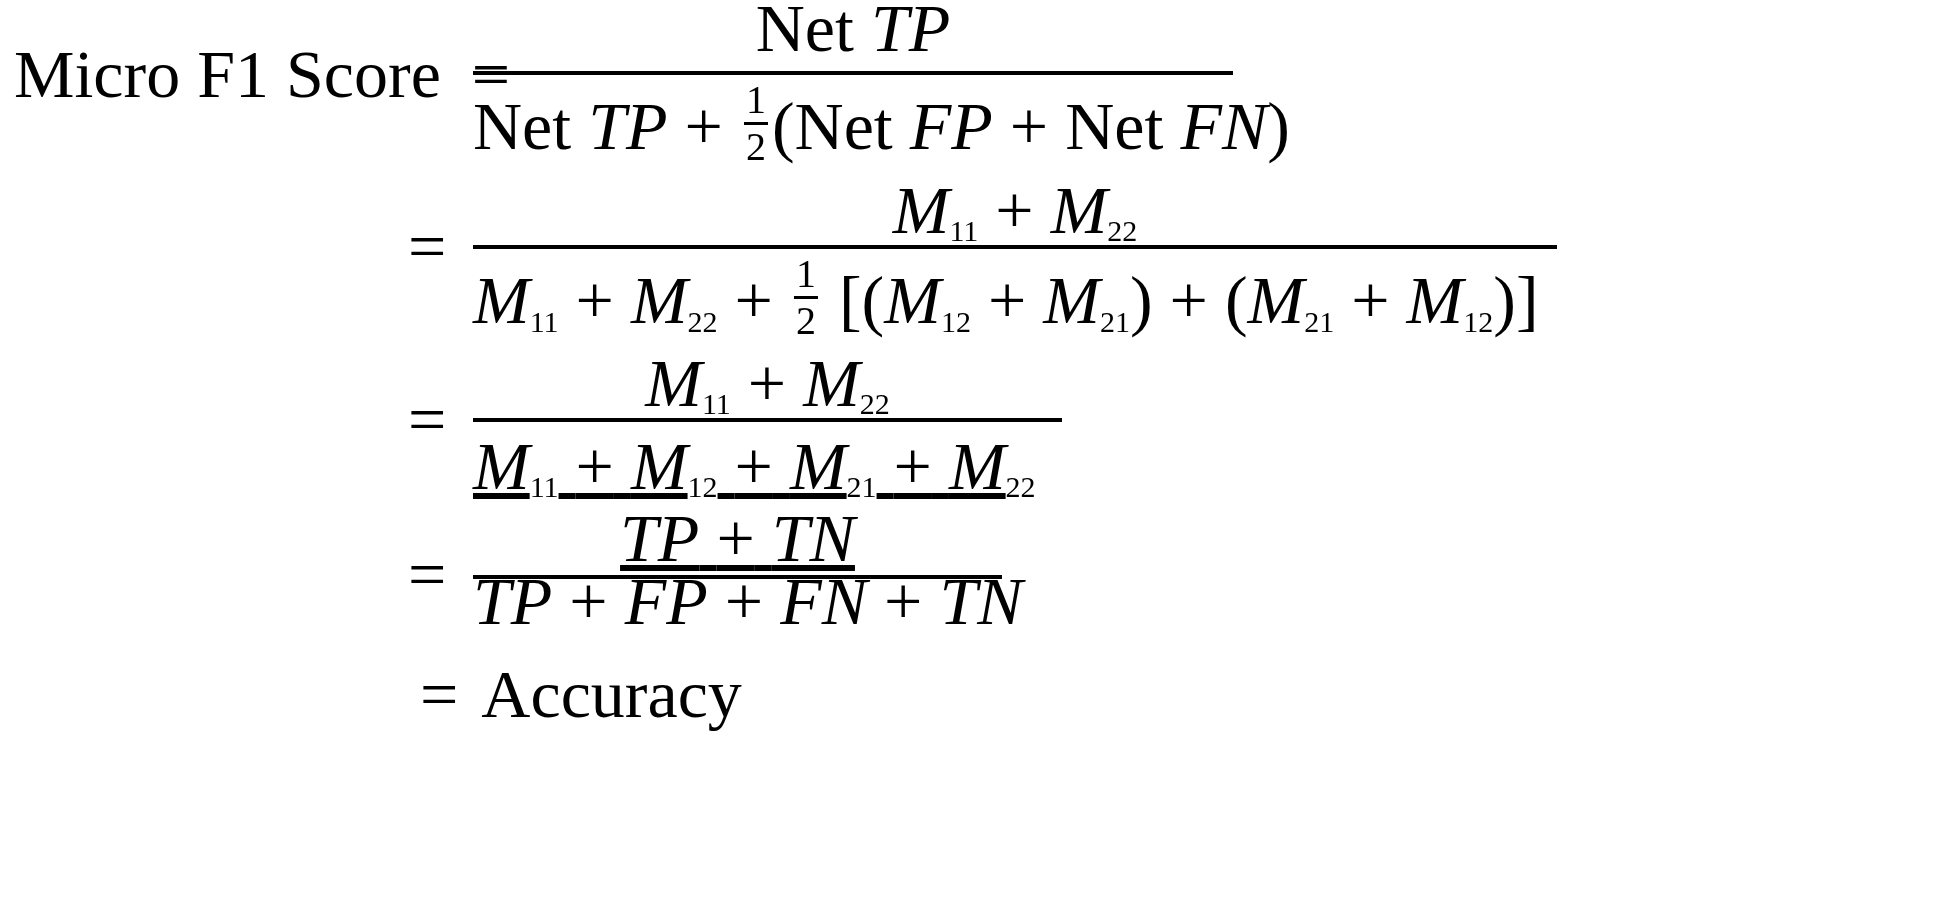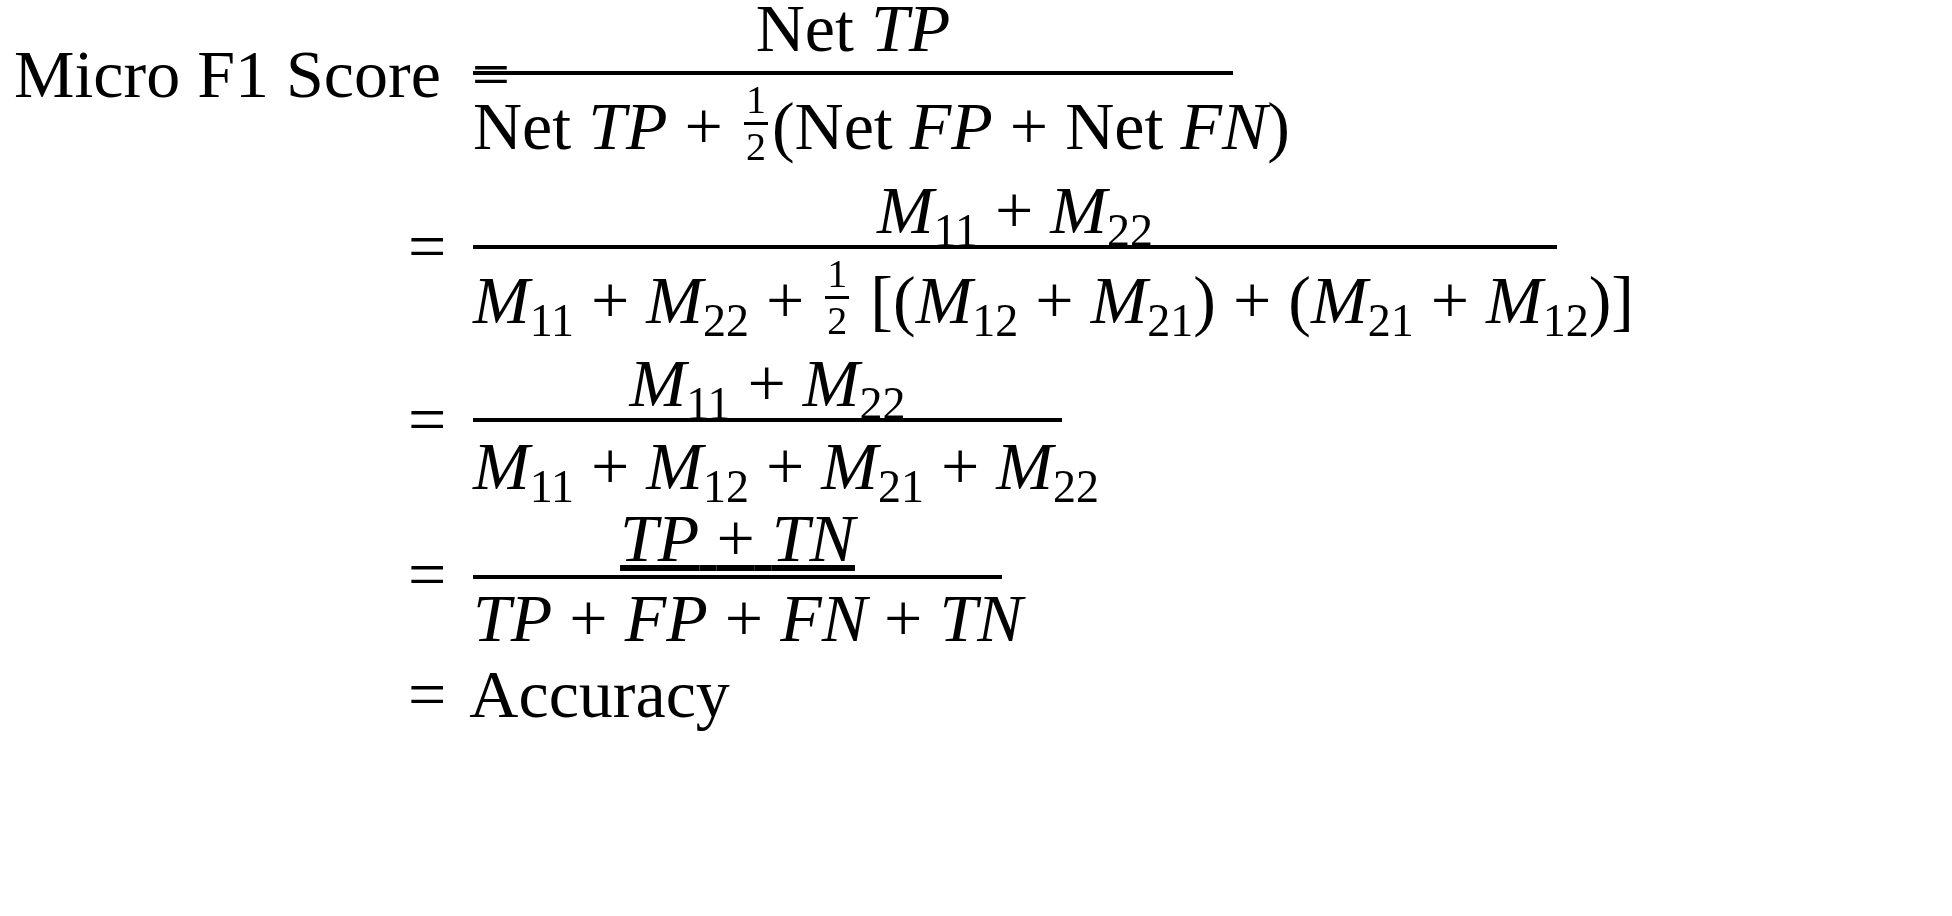--- a/index.html
+++ b/index.html
@@ -2,21 +2,21 @@
 <html><head>
 <meta charset="utf-8">
 <style>
   html, body { margin: 0; padding: 0; background: #ffffff; }
   body { width: 1952px; height: 916px; position: relative; overflow: hidden;
          font-family: "Liberation Serif", "DejaVu Serif", serif; color: #000; }
   .abs { position: absolute; white-space: nowrap; }
   .big { font-size: 68px; line-height: 1; }
   .it { font-style: italic; }
   .bar { position: absolute; height: 4px; background: #000; }
-  .sub { font-size: 46px; font-style: normal; vertical-align: -0.28em; margin-top: 42px; }
+  .sub { font-size: 30px; font-style: normal; vertical-align: -0.28em; margin-top: 42px; }
   .frac-small { display: inline-block; vertical-align: middle; text-align: center;
                 font-size: 40px; line-height: 1; margin: 0 4px; position: relative; top: -10px; }
   .frac-small .n { display: block; border-bottom: 3px solid #000; padding: 0 2px 2px; }
   .frac-small .d { display: block; padding-top: 2px; }
   .center { text-align: center; }
 </style>
 </head>
 <body>
 
 <div class="abs big" style="left:14px; top:40px;">
@@ -62,43 +62,43 @@
   <span class="it">M</span><span class="sub">12</span><span>)</span><span>]</span>
 </div>
 
 <div class="abs big" style="left:408px; top:385px;">=</div>
 <div class="abs big center" style="left:473px; width:589px; top:349px;">
   <span class="it">M</span><span class="sub">11</span>
   <span>+</span>
   <span class="it">M</span><span class="sub">22</span>
 </div>
 <div class="bar" style="left:473px; width:589px; top:418px;"></div>
-<div class="abs big" style="left:473px; top:432px;">
+<div class="abs big" style="left:473px; top:432px;text-decoration:underline;">
   <span class="it">M</span><span class="sub">11</span>
   <span>+</span>
   <span class="it">M</span><span class="sub">12</span>
   <span>+</span>
   <span class="it">M</span><span class="sub">21</span>
   <span>+</span>
   <span class="it">M</span><span class="sub">22</span>
 </div>
 
 <div class="abs big" style="left:408px; top:540px;">=</div>
 <div class="abs big center" style="left:473px; width:529px; top:504px;text-decoration:underline;">
   <span class="it">TP</span>
   <span>+</span>
   <span class="it">TN</span>
 </div>
 <div class="bar" style="left:473px; width:529px; top:575px;"></div>
-<div class="abs big" style="left:473px; top:584px;">
+<div class="abs big" style="left:473px; top:567px;">
   <span class="it">TP</span>
   <span>+</span>
   <span class="it">FP</span>
   <span>+</span>
   <span class="it">FN</span>
   <span>+</span>
   <span class="it">TN</span>
 </div>
 
-<div class="abs big" style="left:408px; top:660px;">
+<div class="abs big" style="left:420px; top:660px;">
   <span>=</span>
   <span style="margin-left:6px;">Accuracy</span>
 </div>
 
 </body></html>

